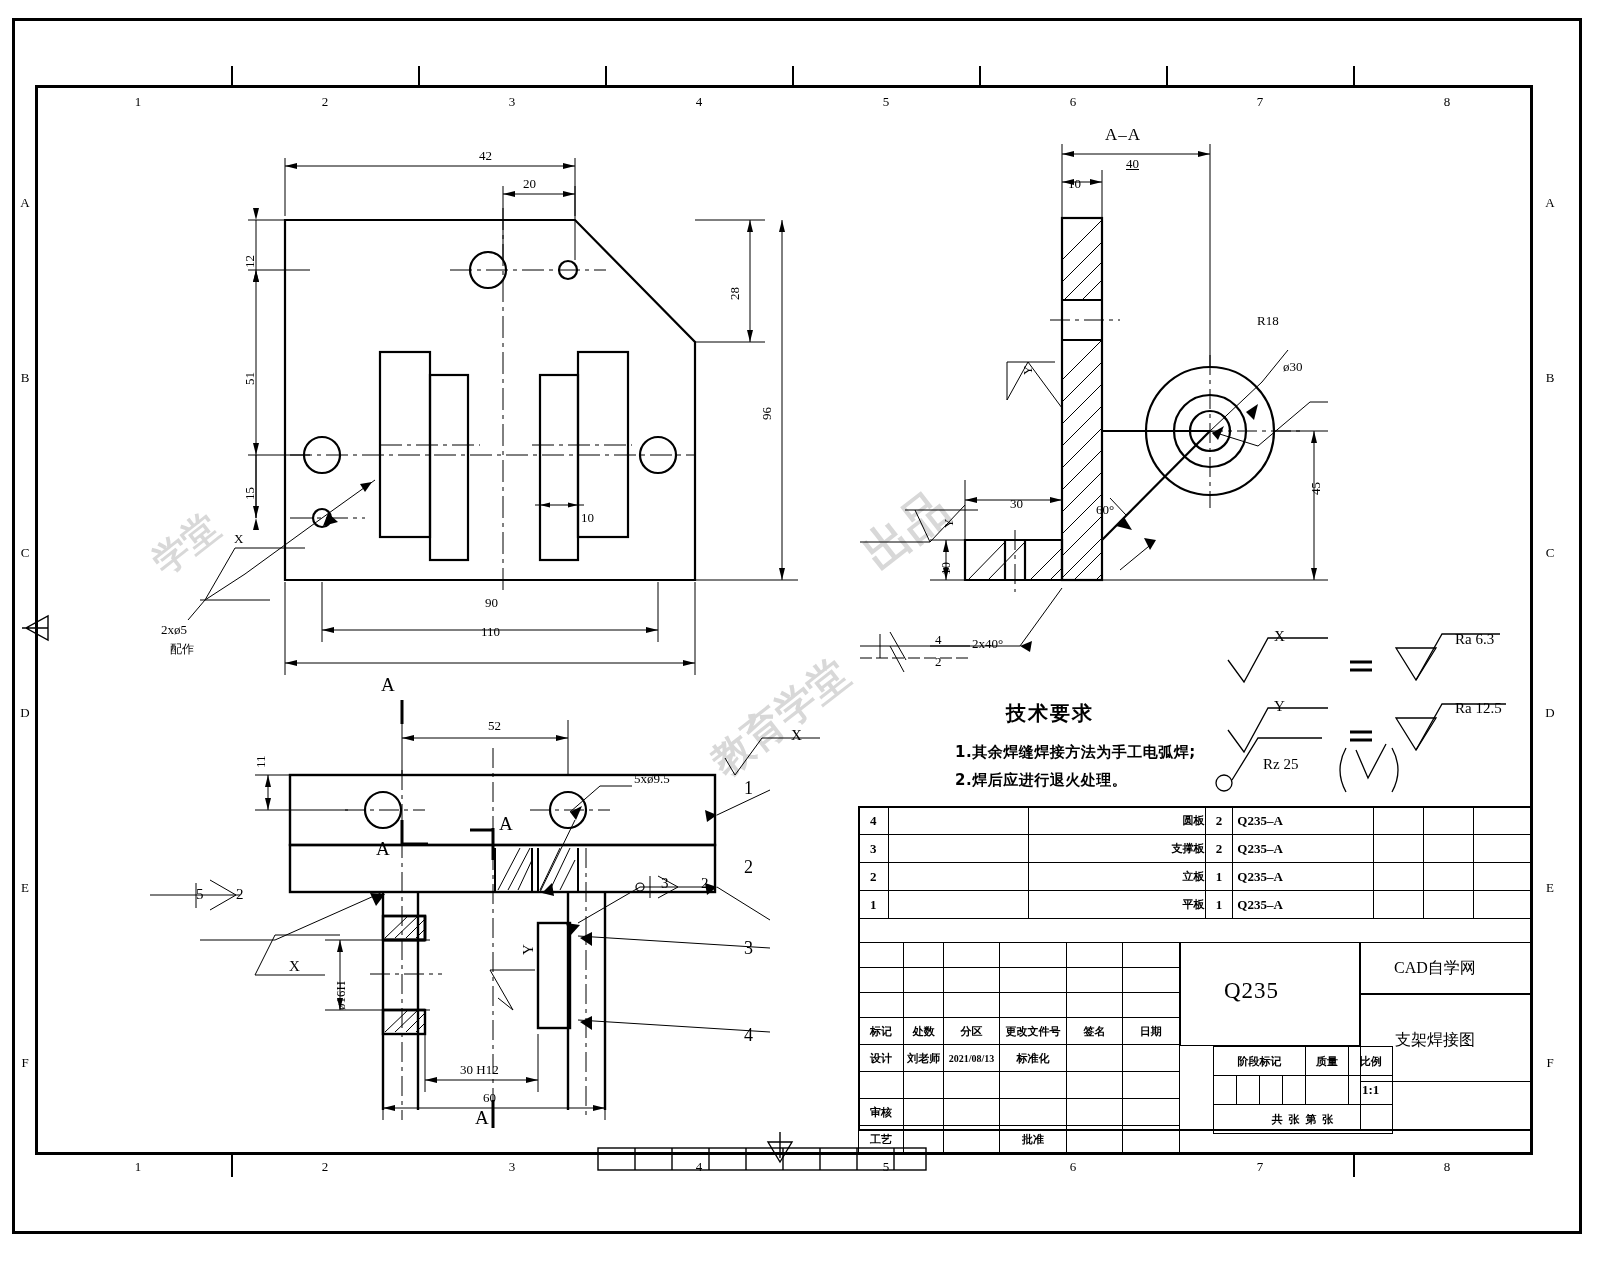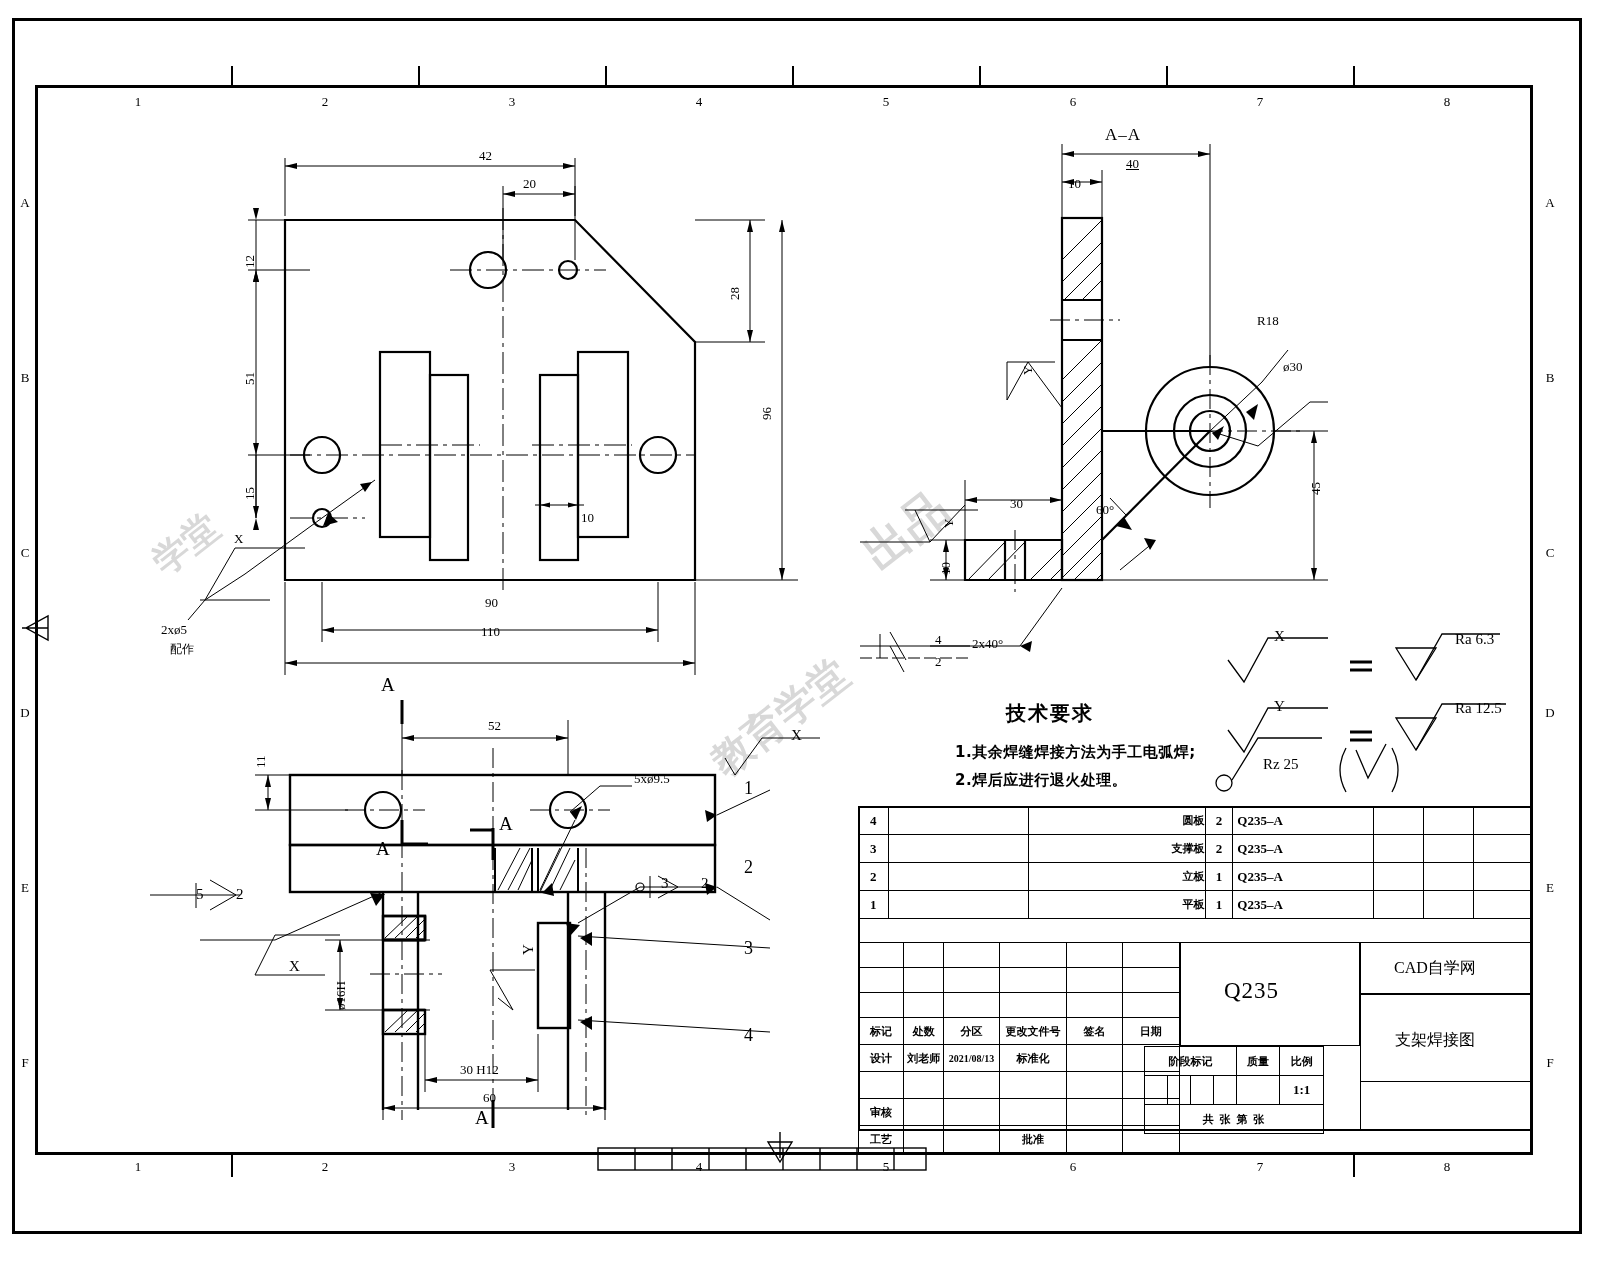--- a/index.html
+++ b/index.html
@@ -677,21 +677,21 @@
         <td>批准</td>
         <td></td>
           <td></td>
       </tr>
     </tbody>
   </table>
 
   <div class="abs" style="left:1180px;top:942px;width:180px;height:104px;border:1px solid #000;box-sizing:border-box;"></div>
   <div class="abs dim" style="left:1224px;top:978px;font-size:23px;letter-spacing:1px;">Q235</div>
 
-  <table class="grid" style="position:absolute;left:1144px;top:1046px;width:180px;">
+  <table class="grid" style="position:absolute;left:1213px;top:1046px;width:180px;">
     <tbody>
       <tr>
         <td colspan="4" style="height:28px;width:92px;">阶段标记</td>
         <td style="width:44px;">质量</td>
         <td style="width:44px;">比例</td>
       </tr>
       <tr>
         <td style="height:28px;width:23px;"></td>
         <td style="width:23px;"></td>
         <td style="width:23px;"></td>

